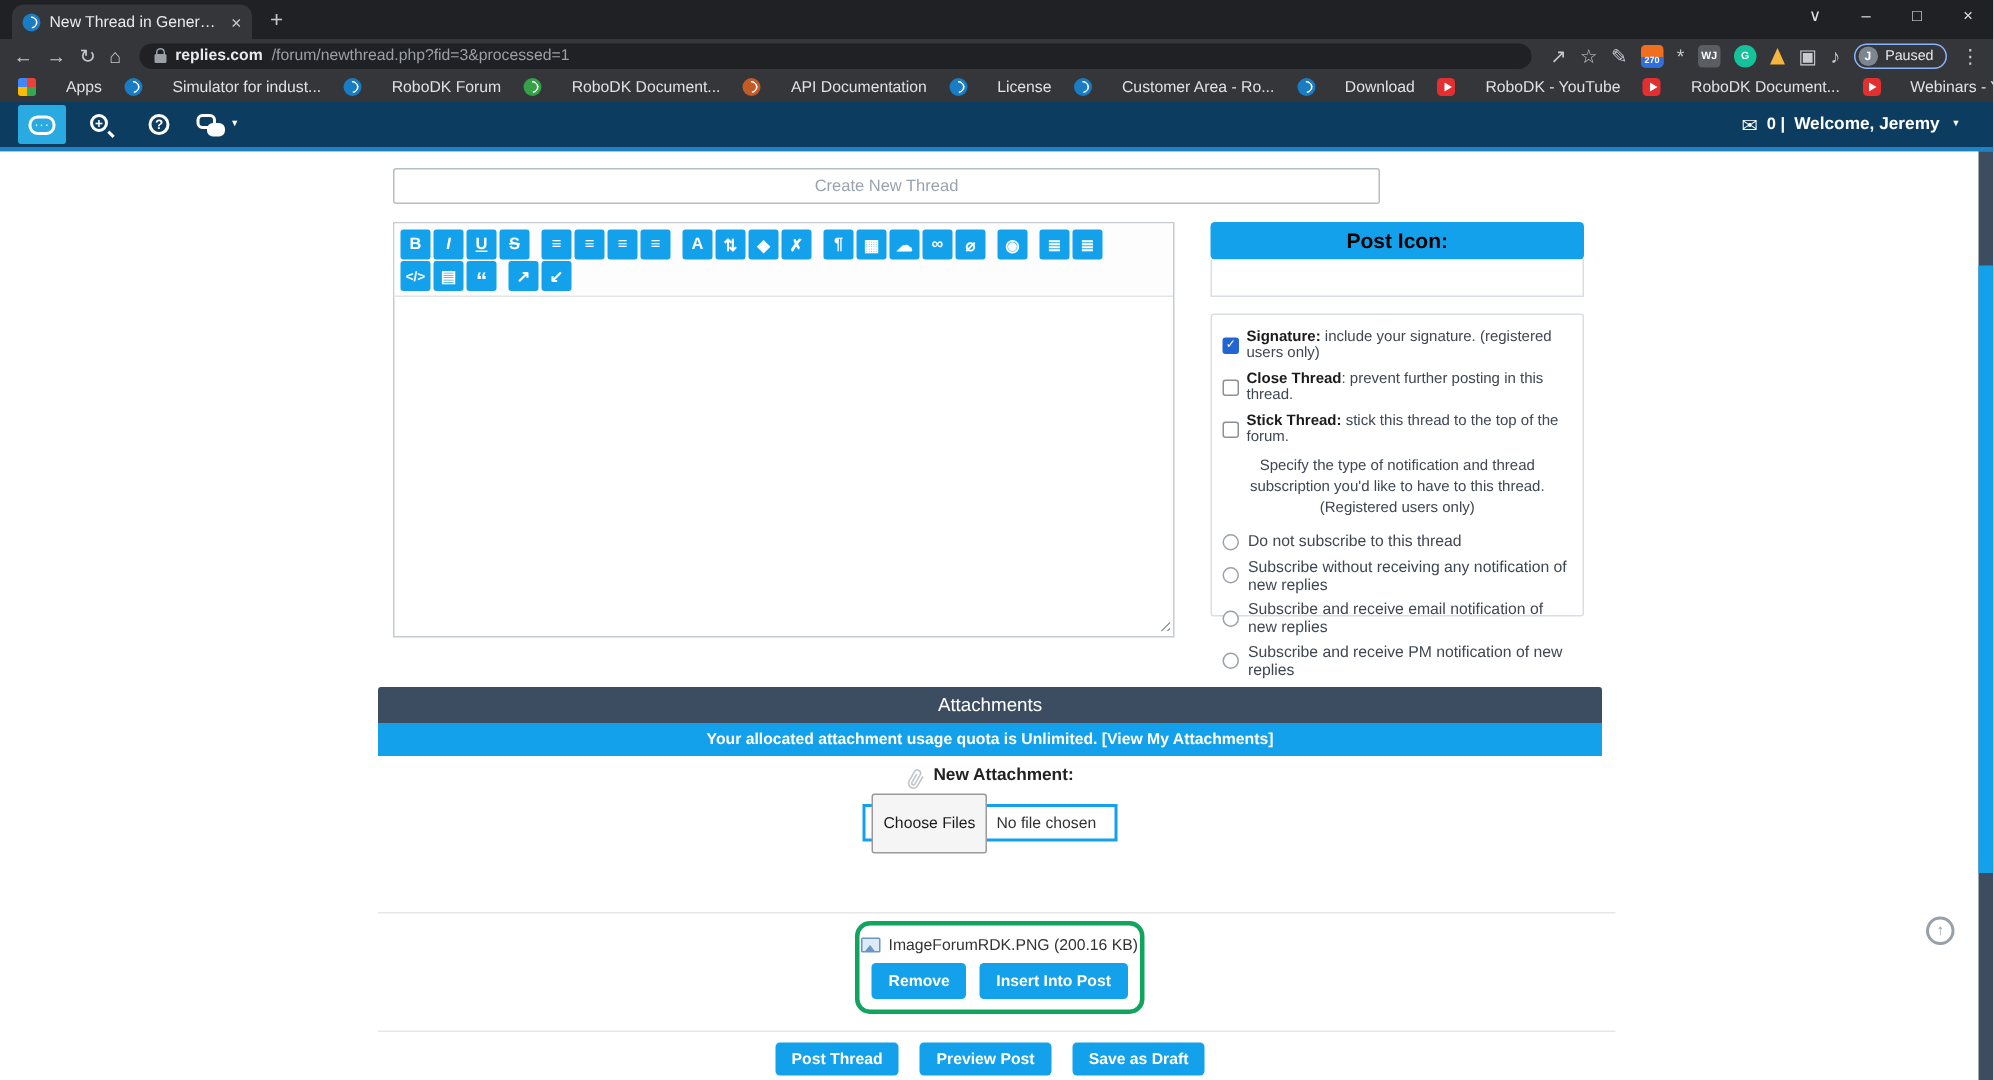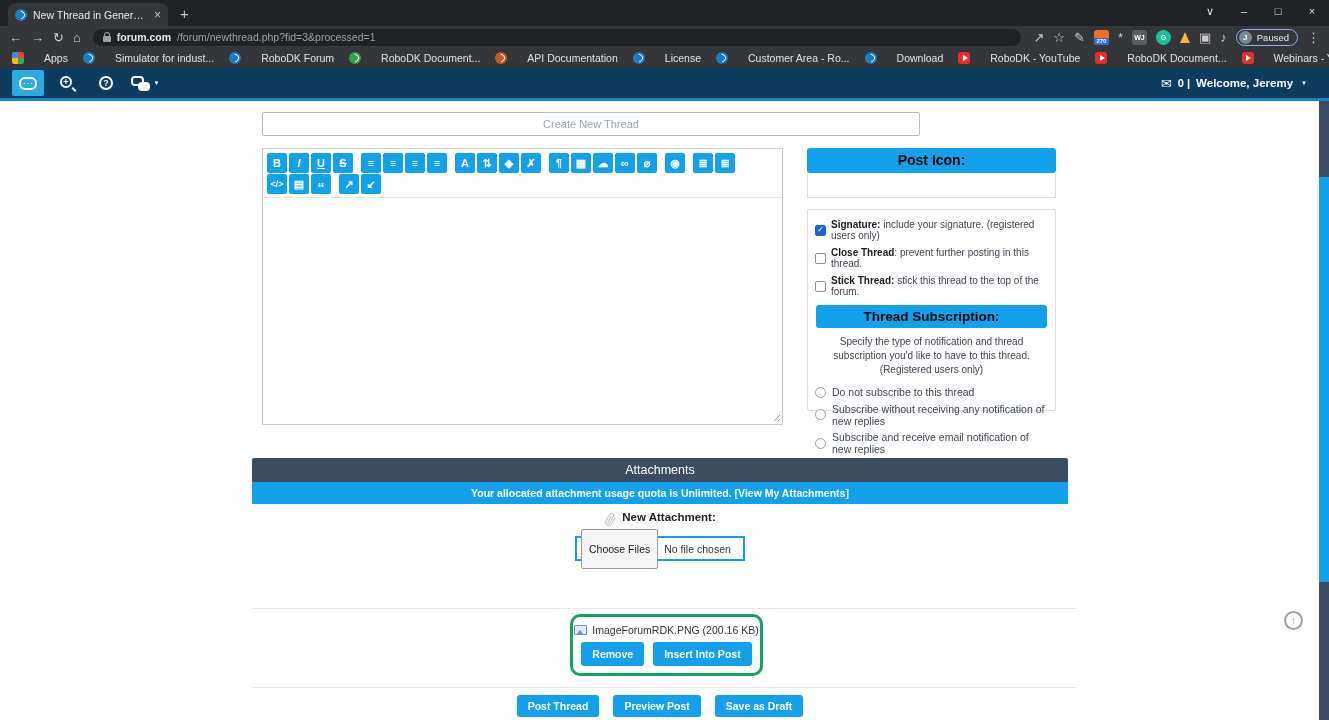--- a/index.html
+++ b/index.html
@@ -146,21 +146,21 @@
     </div>
   </div>
 
   <div class="toolbar">
     <span class="navglyph">←</span>
     <span class="navglyph">→</span>
     <span class="navglyph">↻</span>
     <span class="navglyph">⌂</span>
     <div class="omnibox">
       <span class="lock"></span>
-      <span class="domain">forum.com</span>
+      <span class="domain">replies.com</span>
       <span class="path">/forum/newthread.php?fid=3&amp;processed=1</span>
     </div>
     <span class="navglyph">↗</span>
     <span class="navglyph">☆</span>
     <span class="navglyph">✎</span>
     <span class="ext ext-270">
         <i>270</i>
       </span>
     <span class="navglyph">*</span>
     <span class="ext ext-wj">WJ</span>
@@ -316,21 +316,20 @@
         <span class="opt-text"><b>Signature:</b><span> include your signature. (registered users only)</span></span>
       </div>
       <div class="opt-row">
         <span class="cb"></span>
         <span class="opt-text"><b>Close Thread</b><span>: prevent further posting in this thread.</span></span>
       </div>
       <div class="opt-row">
         <span class="cb"></span>
         <span class="opt-text"><b>Stick Thread:</b><span> stick this thread to the top of the forum.</span></span>
       </div>
-      <div class="blue-head sub-head">Thread Subscription:</div>
       <div class="sub-desc">Specify the type of notification and thread subscription you'd like to have to this thread. (Registered users only)</div>
       <div class="radio-row">
           <span class="radio"></span>
           <span>Do not subscribe to this thread</span>
         </div>
       <div class="radio-row">
           <span class="radio"></span>
           <span>Subscribe without receiving any notification of new replies</span>
         </div>
       <div class="radio-row">

